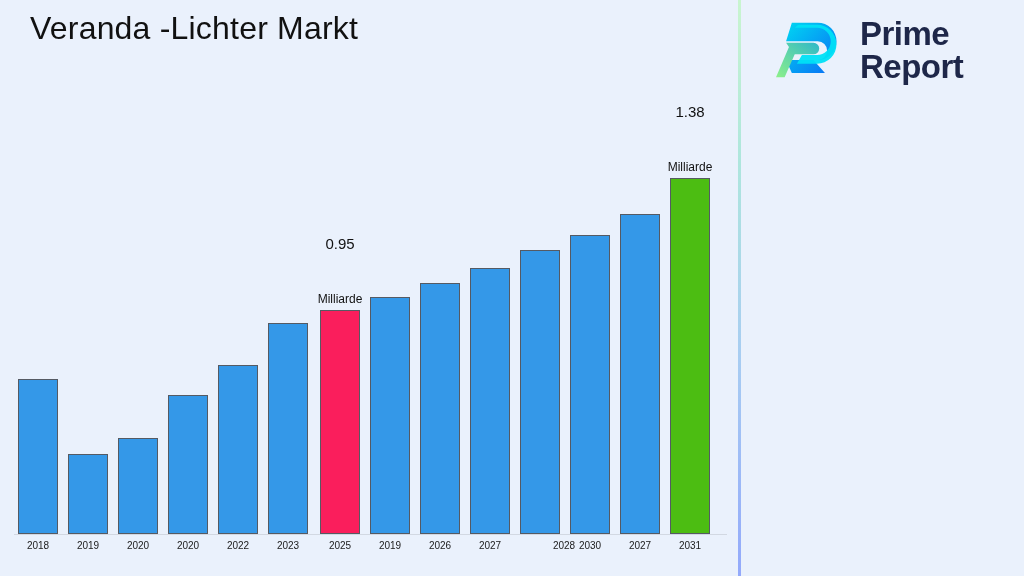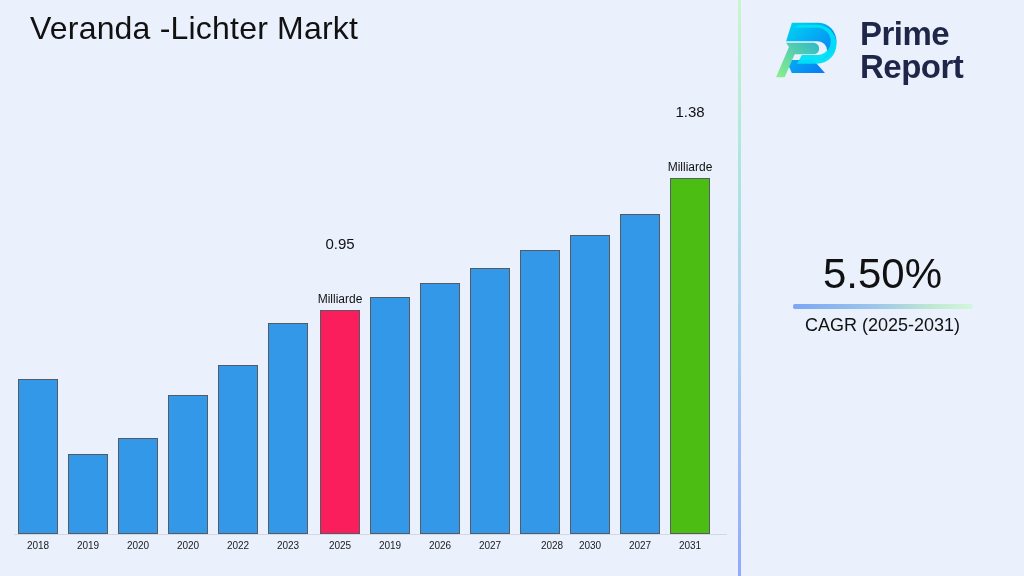--- a/index.html
+++ b/index.html
@@ -147,21 +147,21 @@
       <div class="tick" style="left:18px;">2018</div>
       <div class="tick" style="left:68px;">2019</div>
       <div class="tick" style="left:118px;">2020</div>
       <div class="tick" style="left:168px;">2020</div>
       <div class="tick" style="left:218px;">2022</div>
       <div class="tick" style="left:268px;">2023</div>
       <div class="tick" style="left:320px;">2025</div>
       <div class="tick" style="left:370px;">2019</div>
       <div class="tick" style="left:420px;">2026</div>
       <div class="tick" style="left:470px;">2027</div>
-      <div class="tick" style="left:532px;">2028</div>
+      <div class="tick" style="left:544px;">2028</div>
       <div class="tick" style="left:570px;">2030</div>
       <div class="tick" style="left:620px;">2027</div>
       <div class="tick" style="left:670px;">2031</div>
 
     </div>
   </div>
 
   <div id="divider"></div>
 
   <div id="right-panel">
@@ -184,21 +184,16 @@
         <path d="M26 19 H57 a19 19 0 0 1 0 38 H36 l-7 12 h28 a27 27 0 0 0 0 -54 H31 Z" fill="#00e0f5" opacity="0.95"></path>
 
         <path d="M14 40 h38 a8 8 0 0 1 0 16 H26 L12 88 H0 L18 46 Z" fill="url(#gA)"></path>
       </svg>
       <div id="logo-text">
         <span>Prime</span>
         <span>Report</span>
       </div>
     </div>
 
-    <div id="cagr-block">
-      <div id="cagr-value">5.50%</div>
-      <div id="cagr-rule"></div>
-      <div id="cagr-caption">CAGR (2025-2031)</div>
-    </div>
 
   </div>
 
 </div>
 
 </body></html>

